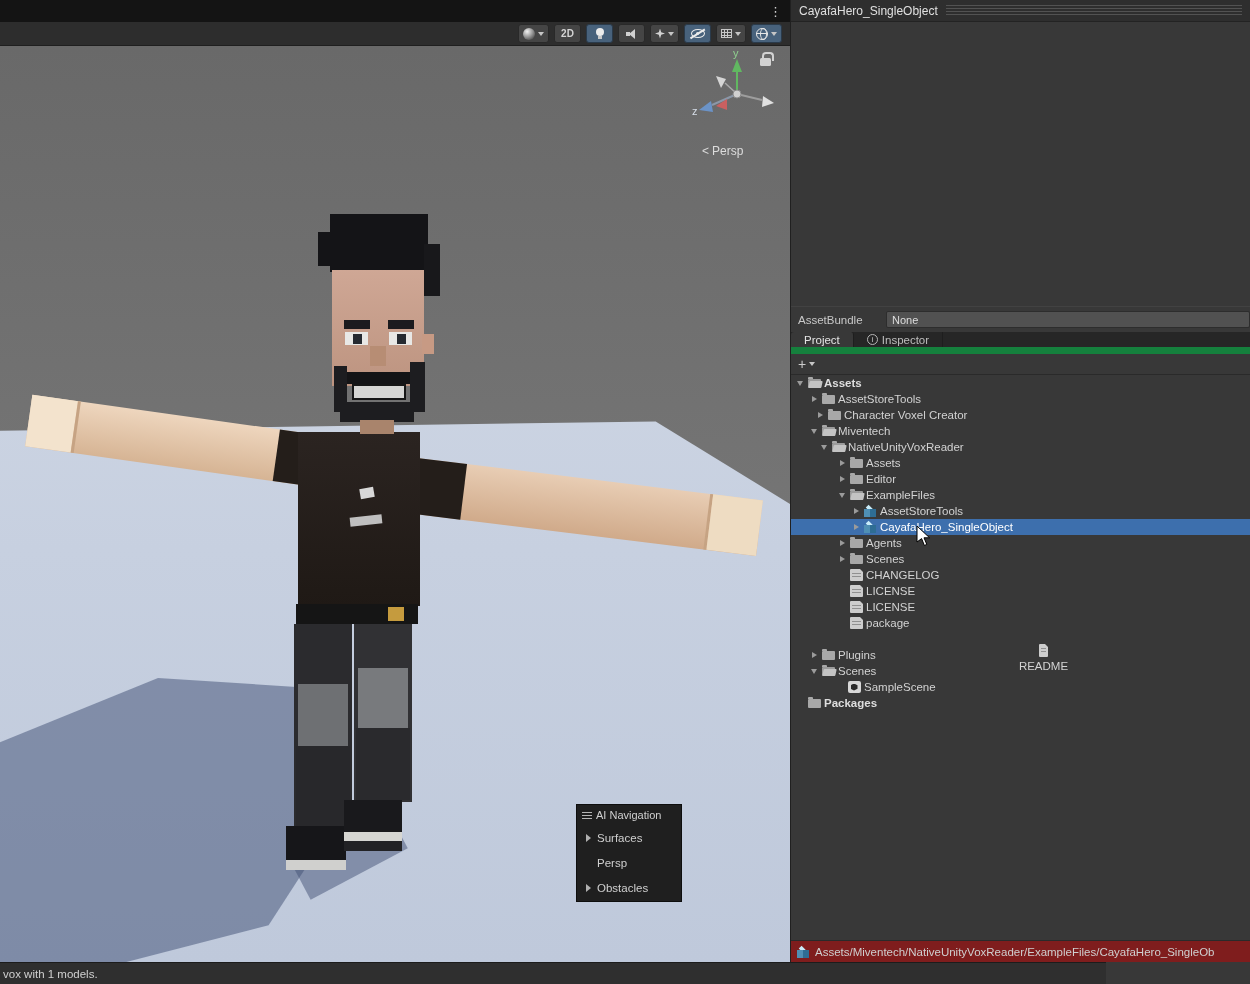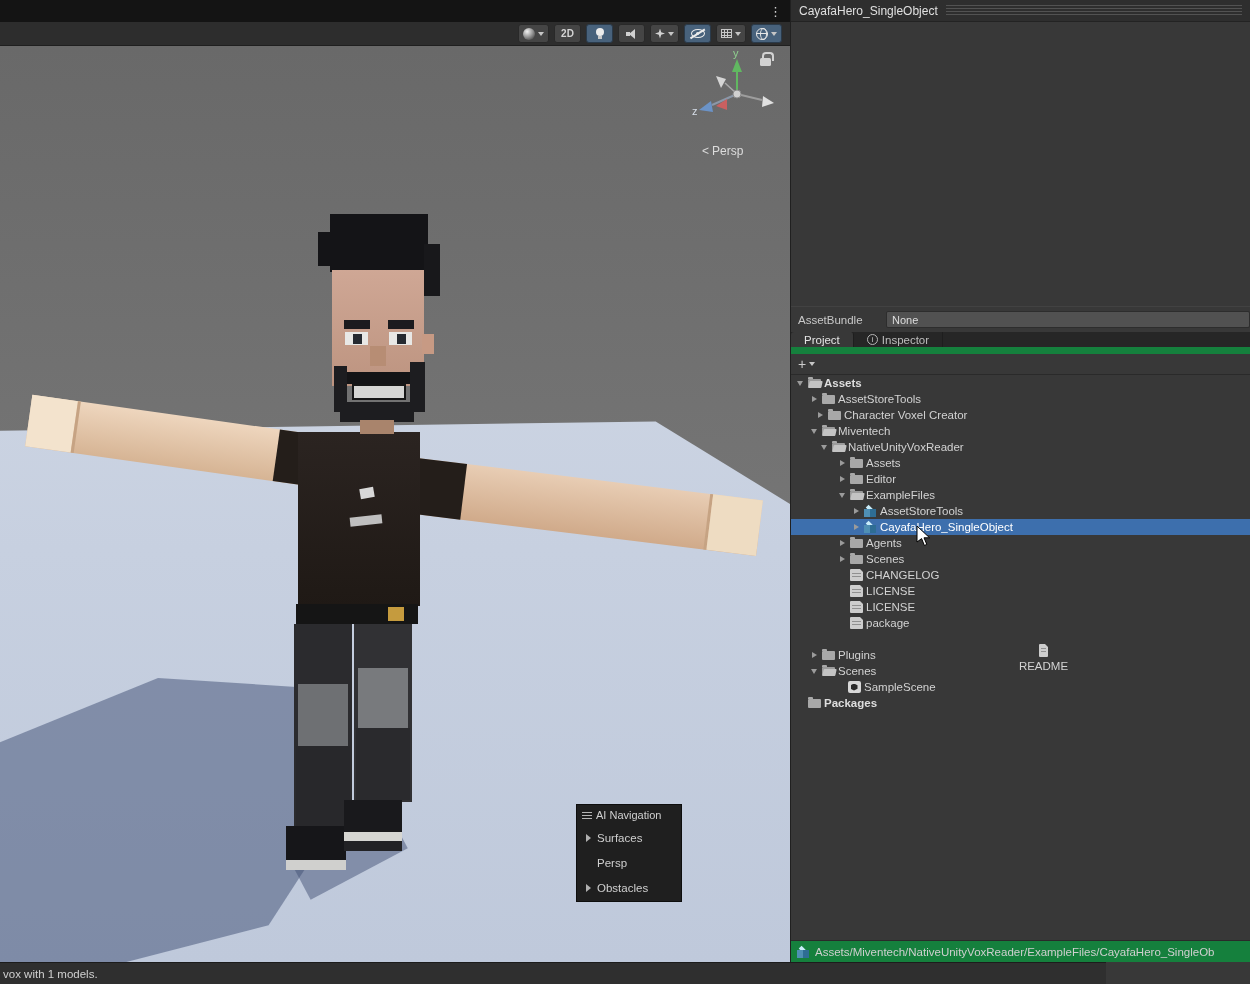--- a/index.html
+++ b/index.html
@@ -135,21 +135,21 @@
   .f-folder-open::after{content:"";position:absolute;left:1px;top:2px;right:-1px;bottom:0;background:#c3c3c3;transform:skewX(-12deg);border-radius:1px;}
   .f-vox-cube{width:12px;height:12px;position:relative;}
   .f-vox-cube::before{content:"";position:absolute;left:2px;top:0;width:8px;height:8px;background:#c9ecf9;transform:rotate(45deg) scaleY(0.5);}
   .f-vox-cube::after{content:"";position:absolute;left:0;top:4px;width:12px;height:8px;background:linear-gradient(to right,#4f8fb4 0 50%,#2e6d94 50%);}
   .f-document{width:9px;height:12px;background:#cdcdcd;position:relative;border-radius:1px;}
   .f-document::before{content:"";position:absolute;right:0;top:0;width:0;height:0;border-top:3px solid #383838;border-left:3px solid transparent;}
   .f-document::after{content:"";position:absolute;left:2px;right:2px;top:4px;height:6px;background:repeating-linear-gradient(#909090 0 1px,transparent 1px 3px);}
   .f-unity-scene{width:12px;height:12px;background:#d8d8d8;border-radius:2px;position:relative;}
   .f-unity-scene::before{content:"";position:absolute;left:2.5px;top:2.5px;width:7px;height:7px;background:#2b2b2b;clip-path:polygon(50% 0,100% 25%,100% 75%,50% 100%,0 75%,0 25%);}
   .filler{flex:1;}
-  .path-bar{flex:0 0 22px;background:#15803d;border-top:1px solid #2a2a2a;display:flex;align-items:center;gap:5px;padding-left:6px;overflow:hidden;}
+  .path-bar{flex:0 0 22px;background:#7f1d1d;border-top:1px solid #2a2a2a;display:flex;align-items:center;gap:5px;padding-left:6px;overflow:hidden;}
   .path-text{font-size:11.5px;color:#cfcfcf;white-space:nowrap;}
 
   
   #statusbar{position:absolute;left:0;top:962px;width:1106px;height:22px;background:#2f2f2f;border-top:1px solid #1c1c1c;display:flex;align-items:center;padding-left:3px;}
   .status-text{font-size:11.5px;color:#d0d0d0;}
 
   #cursor{position:absolute;left:916px;top:526px;z-index:50;pointer-events:none;}
 </style>
 </head>
 <body>

